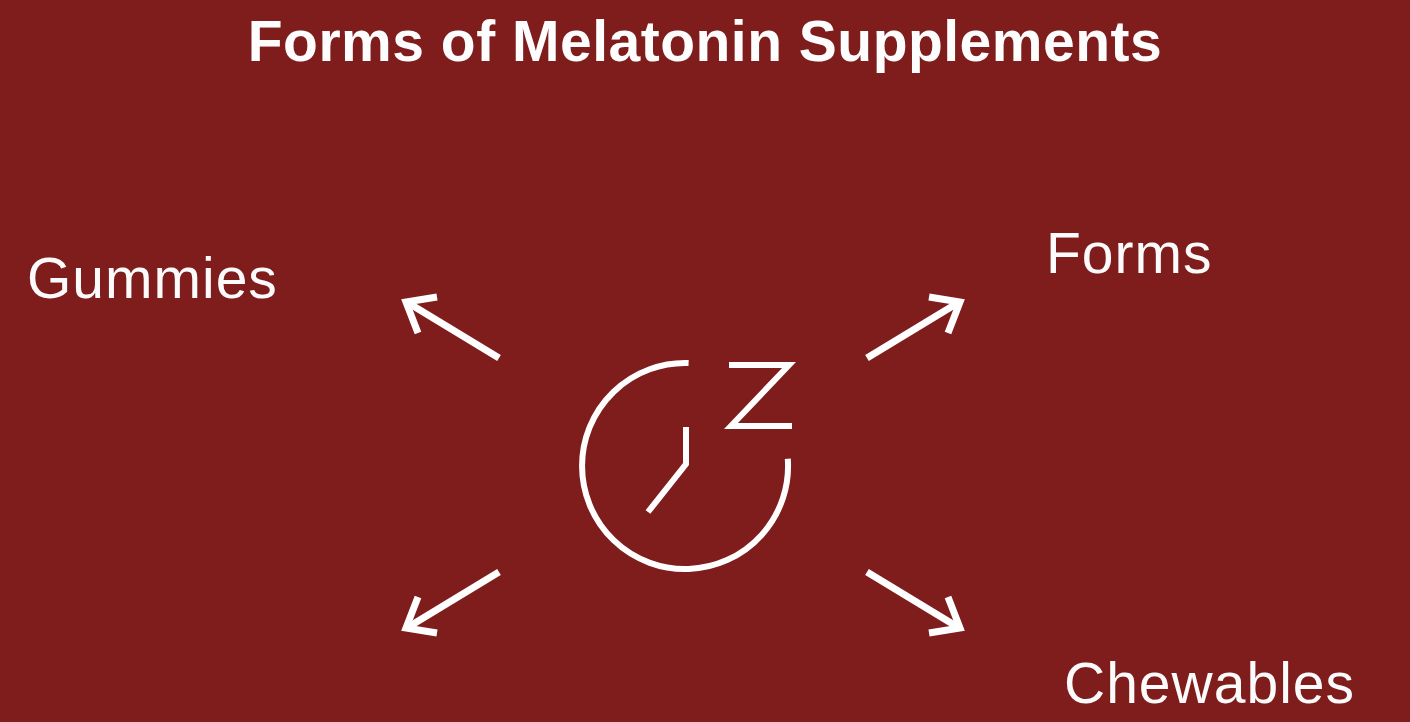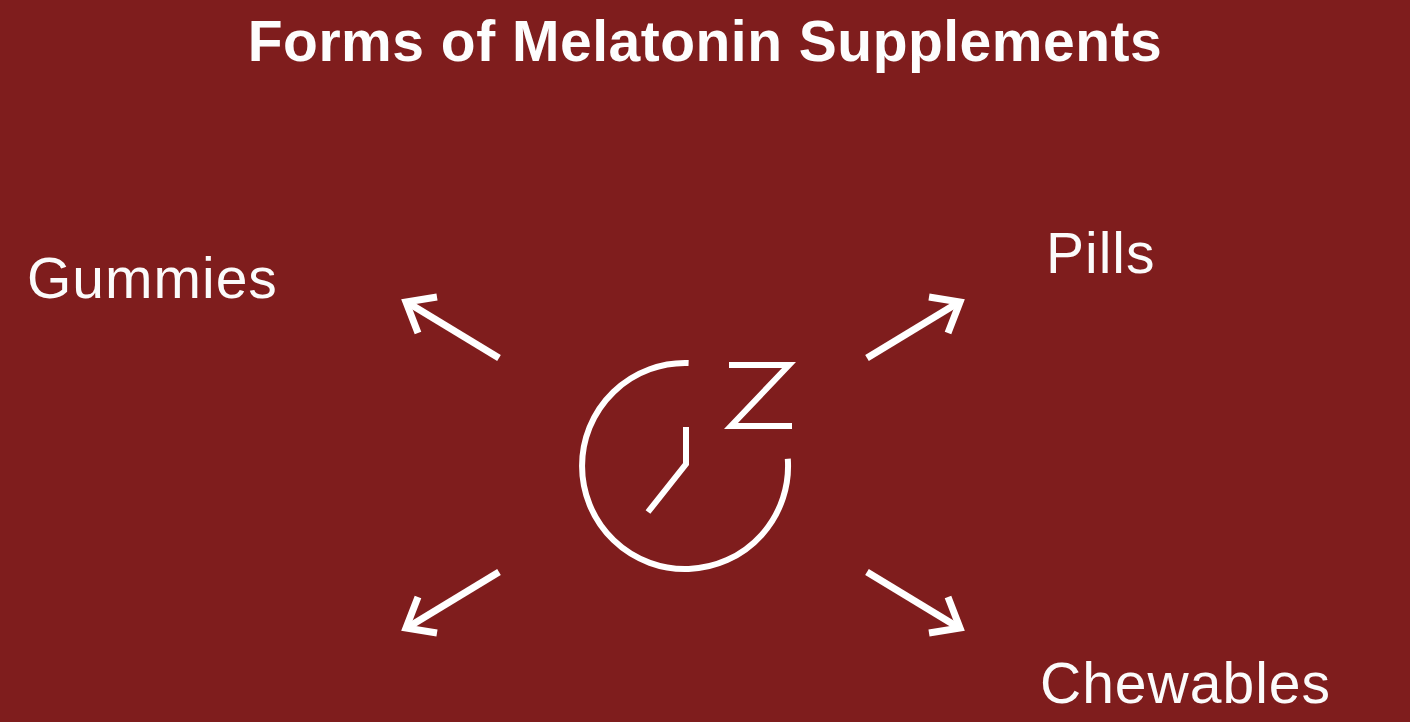--- a/index.html
+++ b/index.html
@@ -32,21 +32,21 @@
     position: absolute;
     font-size: 57px;
     font-weight: 300;
     color: #fbfbfb;
     white-space: nowrap;
     letter-spacing: 1px;
   }
   .node-tl { left: 27px;   top: 220px; margin-top: 25px; }
   .node-tr { left: 1046px; top: 220px; }
   .node-bl { left: 96px;   top: 650px; }
-  .node-br { left: 1040px; top: 650px; }
+  .node-br { left: 1064px; top: 650px; }
   .diagram-art {
     position: absolute;
     top: 0;
     left: 0;
     width: 1410px;
     height: 722px;
   }
   .stroke {
     fill: none;
     stroke: #ffffff;
@@ -54,21 +54,21 @@
 </style>
 </head>
 <body>
 
 <div class="canvas">
 
   <div class="diagram-title">Forms of Melatonin Supplements</div>
 
   <div class="node-label node-tl">Gummies</div>
 
-  <div class="node-label node-tr">Pills</div>
+  <div class="node-label node-tr">Forms</div>
 
 
   <div class="node-label node-br">Chewables</div>
 
   <svg class="diagram-art" viewBox="0 0 1410 722" xmlns="http://www.w3.org/2000/svg">
 
     <g>
 
       <path class="stroke" stroke-width="6" d="M 688.6 363.1 A 103 103 0 1 0 787.8 458.8"></path>
 

